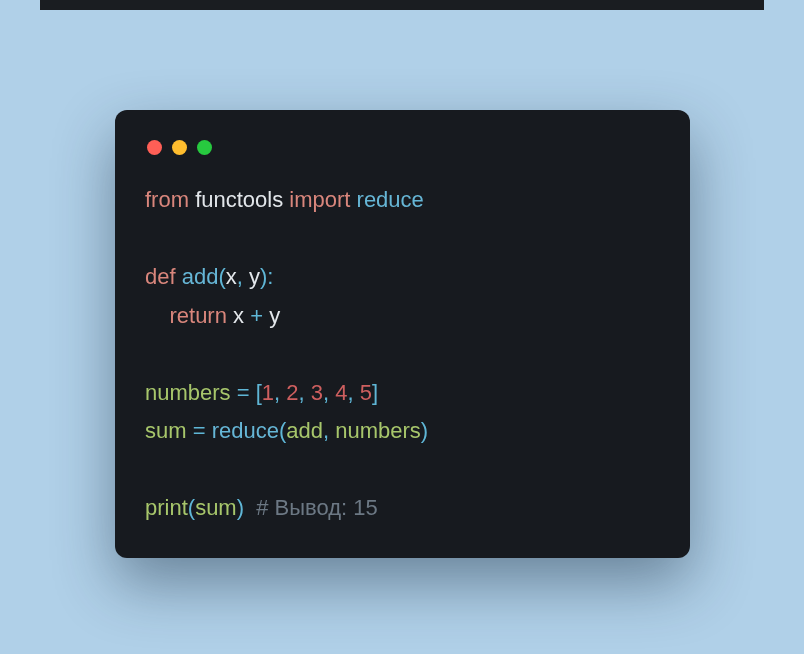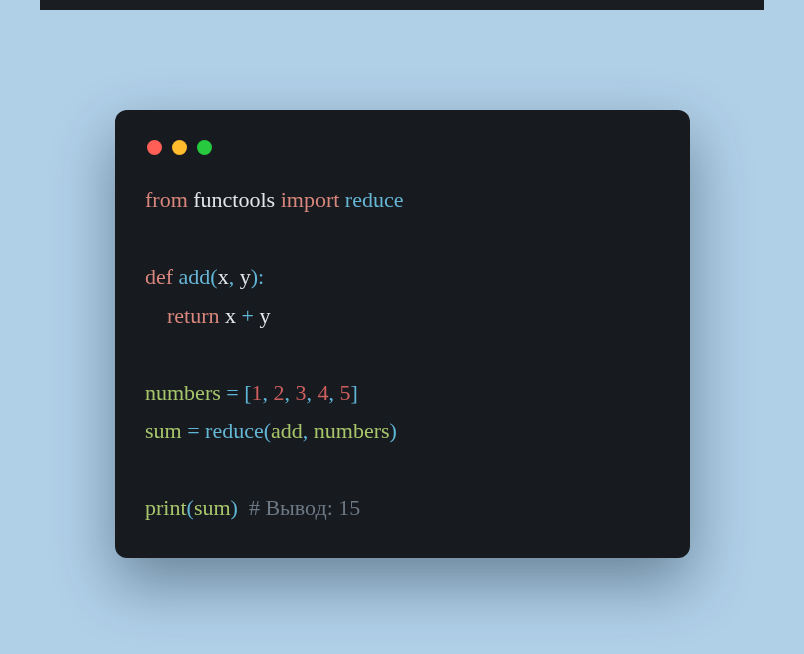--- a/index.html
+++ b/index.html
@@ -30,21 +30,21 @@
     padding:6px 0 26px 2px;
   }
   .dot {
     width:15px; height:15px;
     border-radius:50%;
   }
   .dot-red    { background:#ff5f56; }
   .dot-yellow { background:#ffbd2e; }
   .dot-green  { background:#27c93f; }
   pre.code {
-    font-family:Liberation Serif, serif;
+    font-family:Liberation Sans, sans-serif;
     font-size:22px;
     line-height:1.75;
     white-space:pre;
     color:#d0d5db;
   }
   .kw    { color:#d9867c; }       
   .mod   { color:#e2e6ea; }       
   .fn    { color:#66b6d6; }       
   .param { color:#e4e8ec; }       
   .op    { color:#5fb6d6; }       

